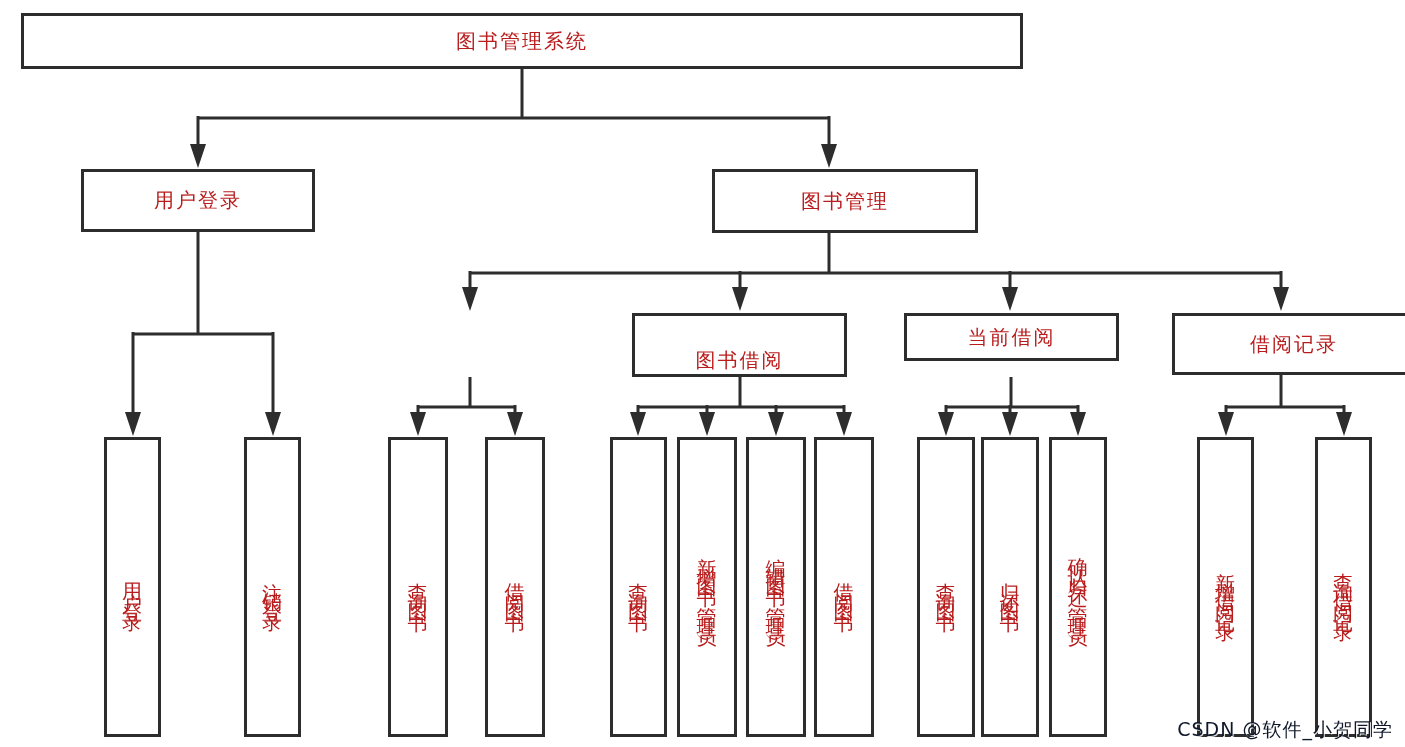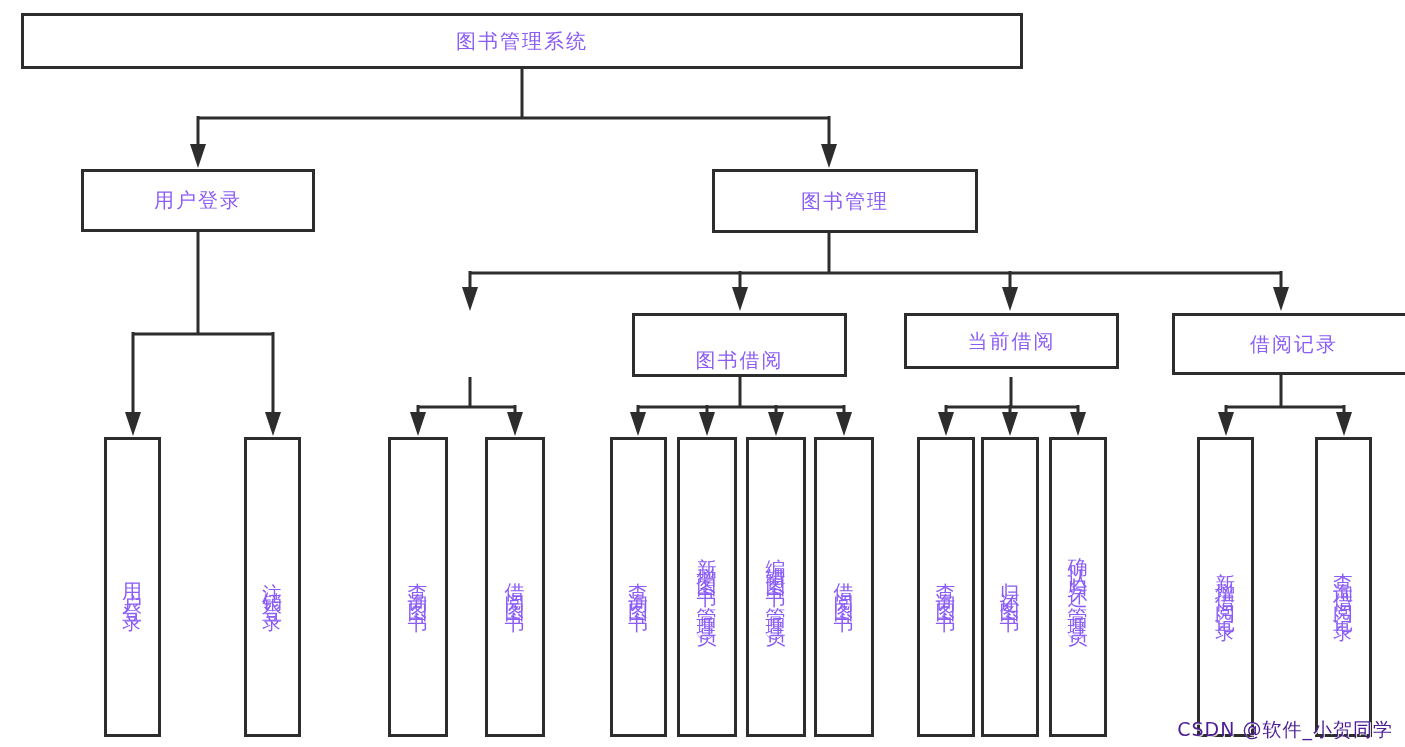--- a/index.html
+++ b/index.html
@@ -19,41 +19,41 @@
   .connectors line { stroke: #2d2d2d; stroke-width: 3; }
   .connectors polygon { fill: #2d2d2d; }
   .box {
     position: absolute;
     box-sizing: border-box;
     border: 3px solid #2d2d2d;
     background: #ffffff;
     display: flex;
     align-items: center;
     justify-content: center;
-    color: #8b5cf6;
+    color: #b91c1c;
   }
   .hlabel {
     font-size: 20px;
     letter-spacing: 2px;
     white-space: nowrap;
   }
   .vtext {
     writing-mode: vertical-rl;
     text-orientation: mixed;
     font-size: 20px;
     line-height: 1;
     letter-spacing: 10px;
     white-space: nowrap;
   }
   .watermark {
     position: absolute;
     right: 12px;
     top: 717px;
     font-size: 19px;
-    color: #4c1d95;
+    color: #0f172a;
     letter-spacing: 1px;
     text-shadow: 1px 1px 0 rgba(255,255,255,0.85);
     white-space: nowrap;
   }
 </style>
 </head>
 <body>
 
 <div class="stage">
 
@@ -126,21 +126,21 @@
   <div class="box" style="left:81px; top:169px; width:234px; height:63px;">
     <span class="hlabel">用户登录</span>
   </div>
   <div class="box" style="left:712px; top:169px; width:266px; height:64px;">
     <span class="hlabel">图书管理</span>
   </div>
 
   <div class="box" style="left:632px; top:313px; width:215px; height:64px;align-items:flex-end;">
     <span class="hlabel">图书借阅</span>
   </div>
-  <div class="box" style="left:904px; top:313px; width:215px; height:56px;justify-content:center;">
+  <div class="box" style="left:904px; top:313px; width:215px; height:48px;justify-content:center;">
     <span class="hlabel">当前借阅</span>
   </div>
   <div class="box" style="left:1172px; top:313px; width:244px; height:62px;text-align:right;">
     <span class="hlabel">借阅记录</span>
   </div>
 
   <div class="box" style="left:104px; top:437px; width:57px; height:300px;">
     <span class="vtext">用户登录</span>
   </div>
   <div class="box" style="left:244px; top:437px; width:57px; height:300px;">

